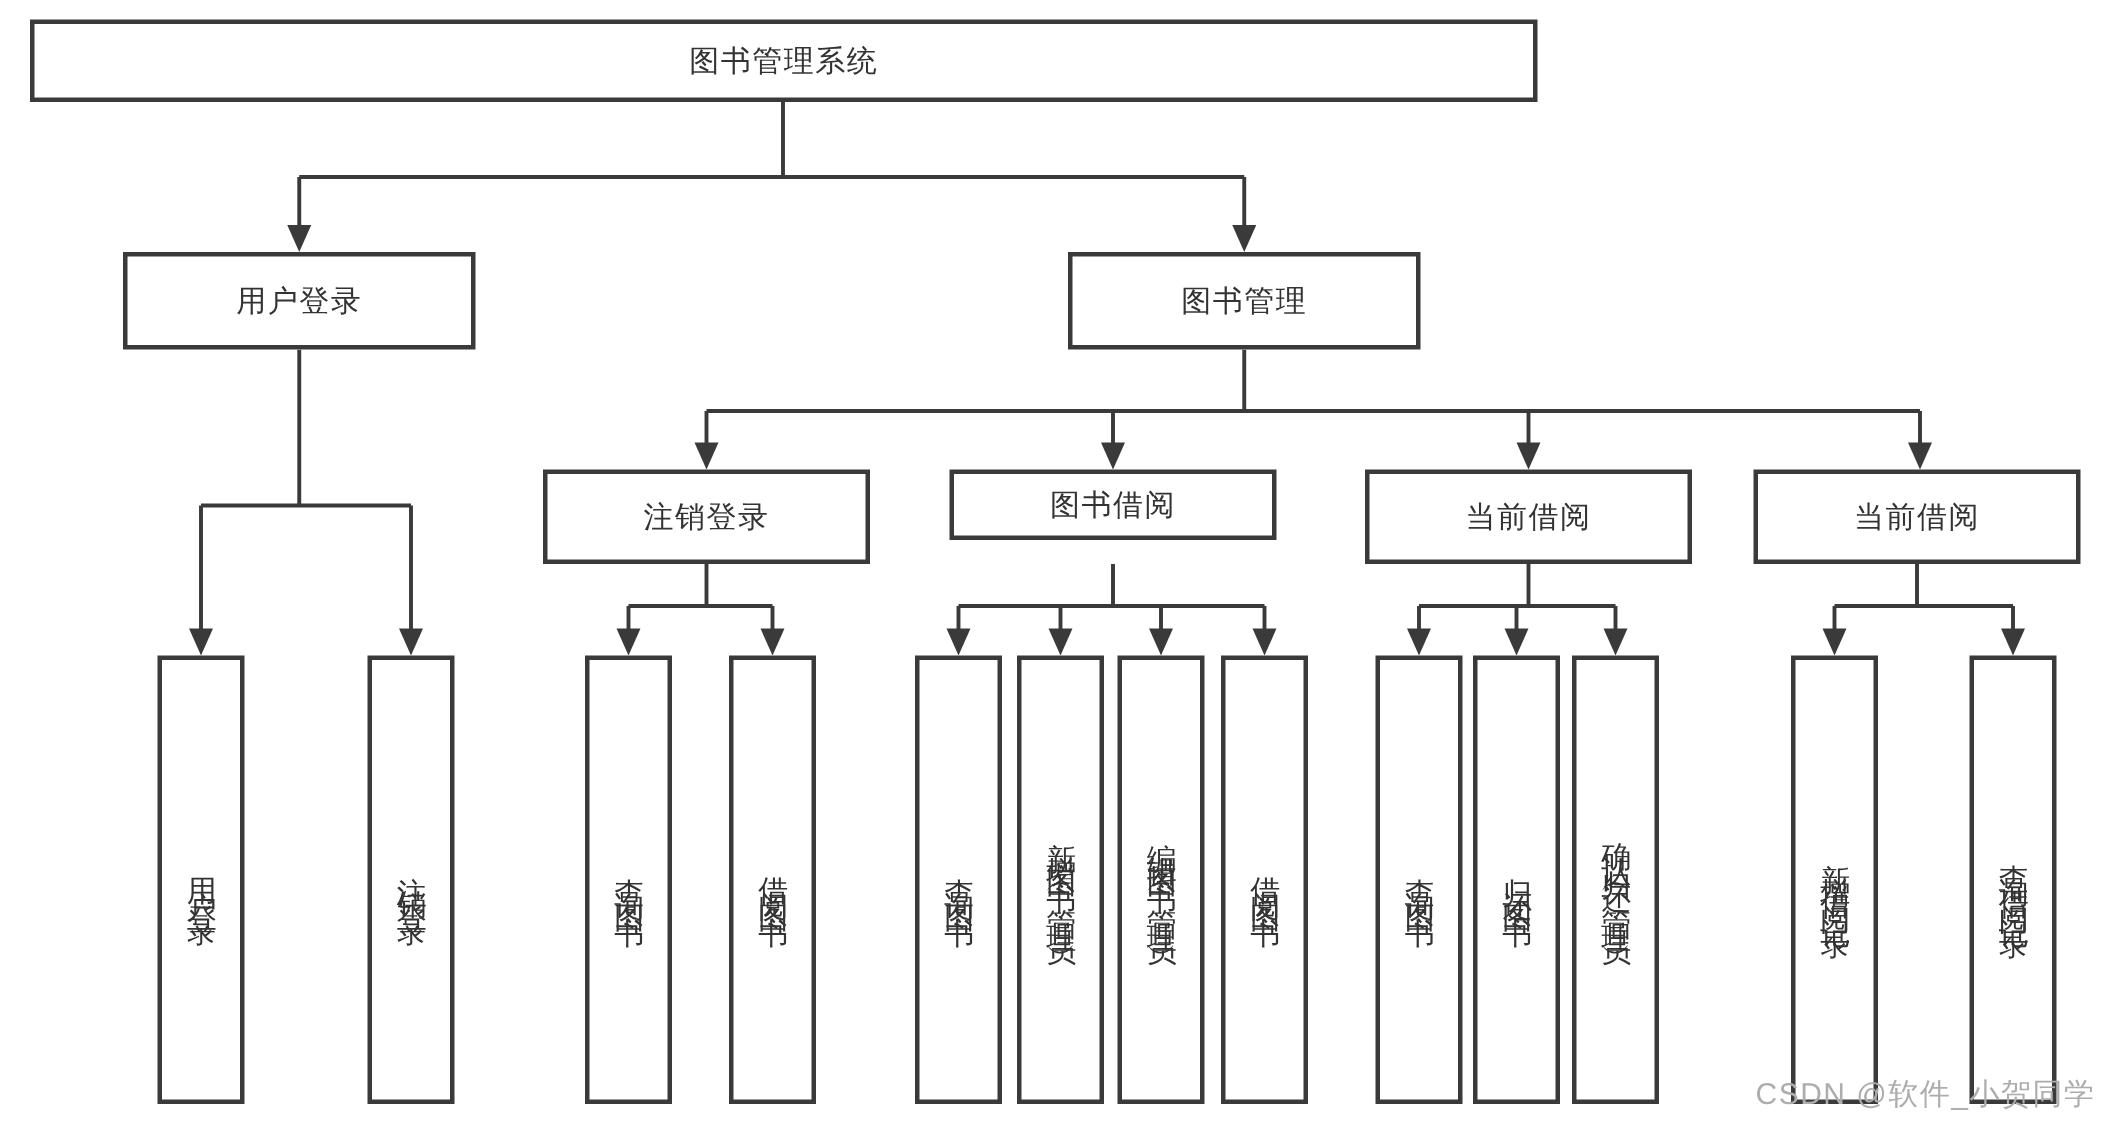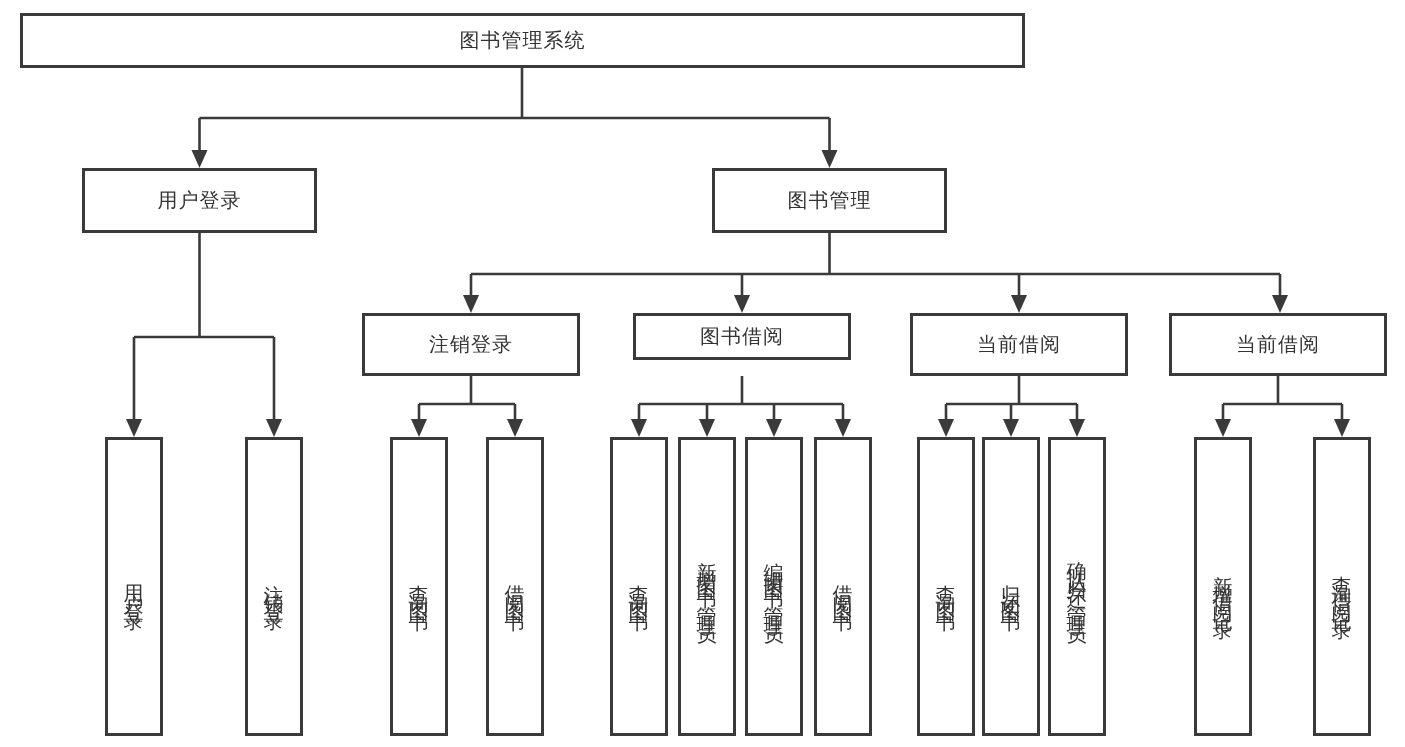--- a/index.html
+++ b/index.html
@@ -150,13 +150,14 @@
     <span>确认归还（管理员）</span>
   </div>
 
   <div class="node v" style="left:1194px;top:437px;width:58px;height:299px">
     <span>新增借阅记录</span>
   </div>
   <div class="node v" style="left:1313px;top:437px;width:58px;height:299px">
     <span>查询借阅记录</span>
   </div>
 
+  <div class="watermark">CSDN @软件_小贺同学</div>
 </div>
 
 </body></html>

